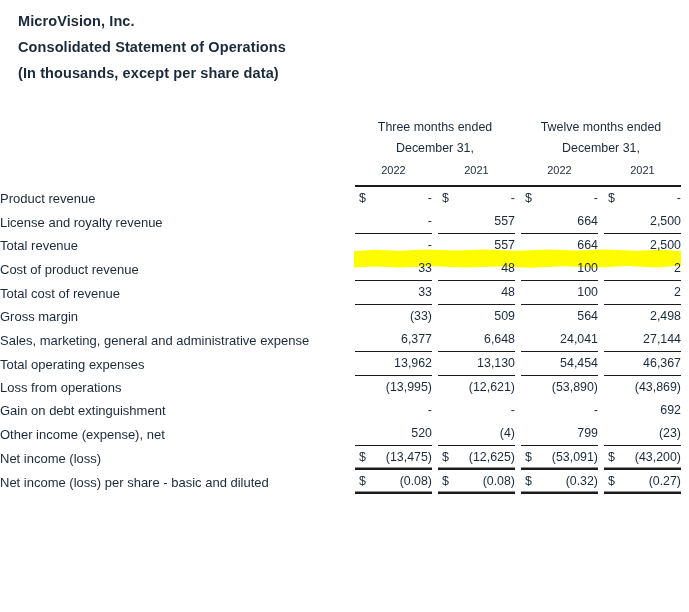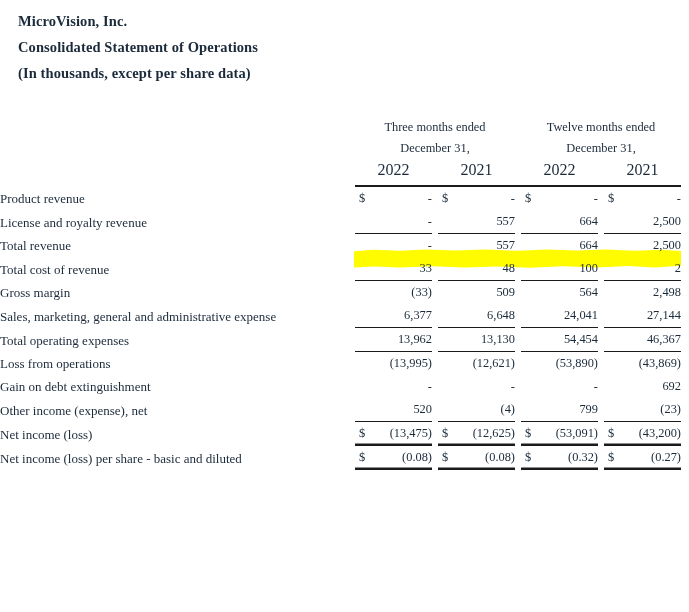--- a/index.html
+++ b/index.html
@@ -15,21 +15,20 @@
     overflow: hidden;
     position: relative;
   }
 
   #doc {
     position: relative;
     width: 689px;
     height: 612px;
     box-sizing: border-box;
     padding: 0;
-    font-family: Liberation Serif, serif;
   }
 
   
   .titles {
     padding: 8px 0 0 18px;
   }
   .title-line {
     font-size: 14.5px;
     font-weight: bold;
     letter-spacing: 0.1px;
@@ -93,21 +92,21 @@
   
   .hdr-group {
     font-size: 12.4px;
     line-height: 21px;
     height: 21px;
     text-align: center;
     color: #1b2a3a;
     white-space: nowrap;
   }
   .hdr-year {
-    font-size: 16px;
+    font-size: 11px;
     line-height: 22px;
     height: 22px;
     text-align: center;
     color: #1b2a3a;
     white-space: nowrap;
   }
   .hdr-rule-cell {
     height: 6px;
     padding: 0;
   }
@@ -223,20 +222,30 @@
           <td class="lbl">Total revenue</td>
           <td class="num"><span>-</span></td>
           <td></td>
           <td class="num"><span>557</span></td>
           <td></td>
           <td class="num"><span>664</span></td>
           <td></td>
           <td class="num"><span>2,500</span></td>
         </tr>
         <tr>
+          <td class="lbl">Cost of product revenue</td>
+          <td class="num rule-bottom"><span>33</span></td>
+          <td></td>
+          <td class="num rule-bottom"><span>48</span></td>
+          <td></td>
+          <td class="num rule-bottom"><span>100</span></td>
+          <td></td>
+          <td class="num rule-bottom"><span>2</span></td>
+        </tr>
+        <tr>
           <td class="lbl">Total cost of revenue</td>
           <td class="num rule-bottom"><span>33</span></td>
           <td></td>
           <td class="num rule-bottom"><span>48</span></td>
           <td></td>
           <td class="num rule-bottom"><span>100</span></td>
           <td></td>
           <td class="num rule-bottom"><span>2</span></td>
         </tr>
         <tr>

